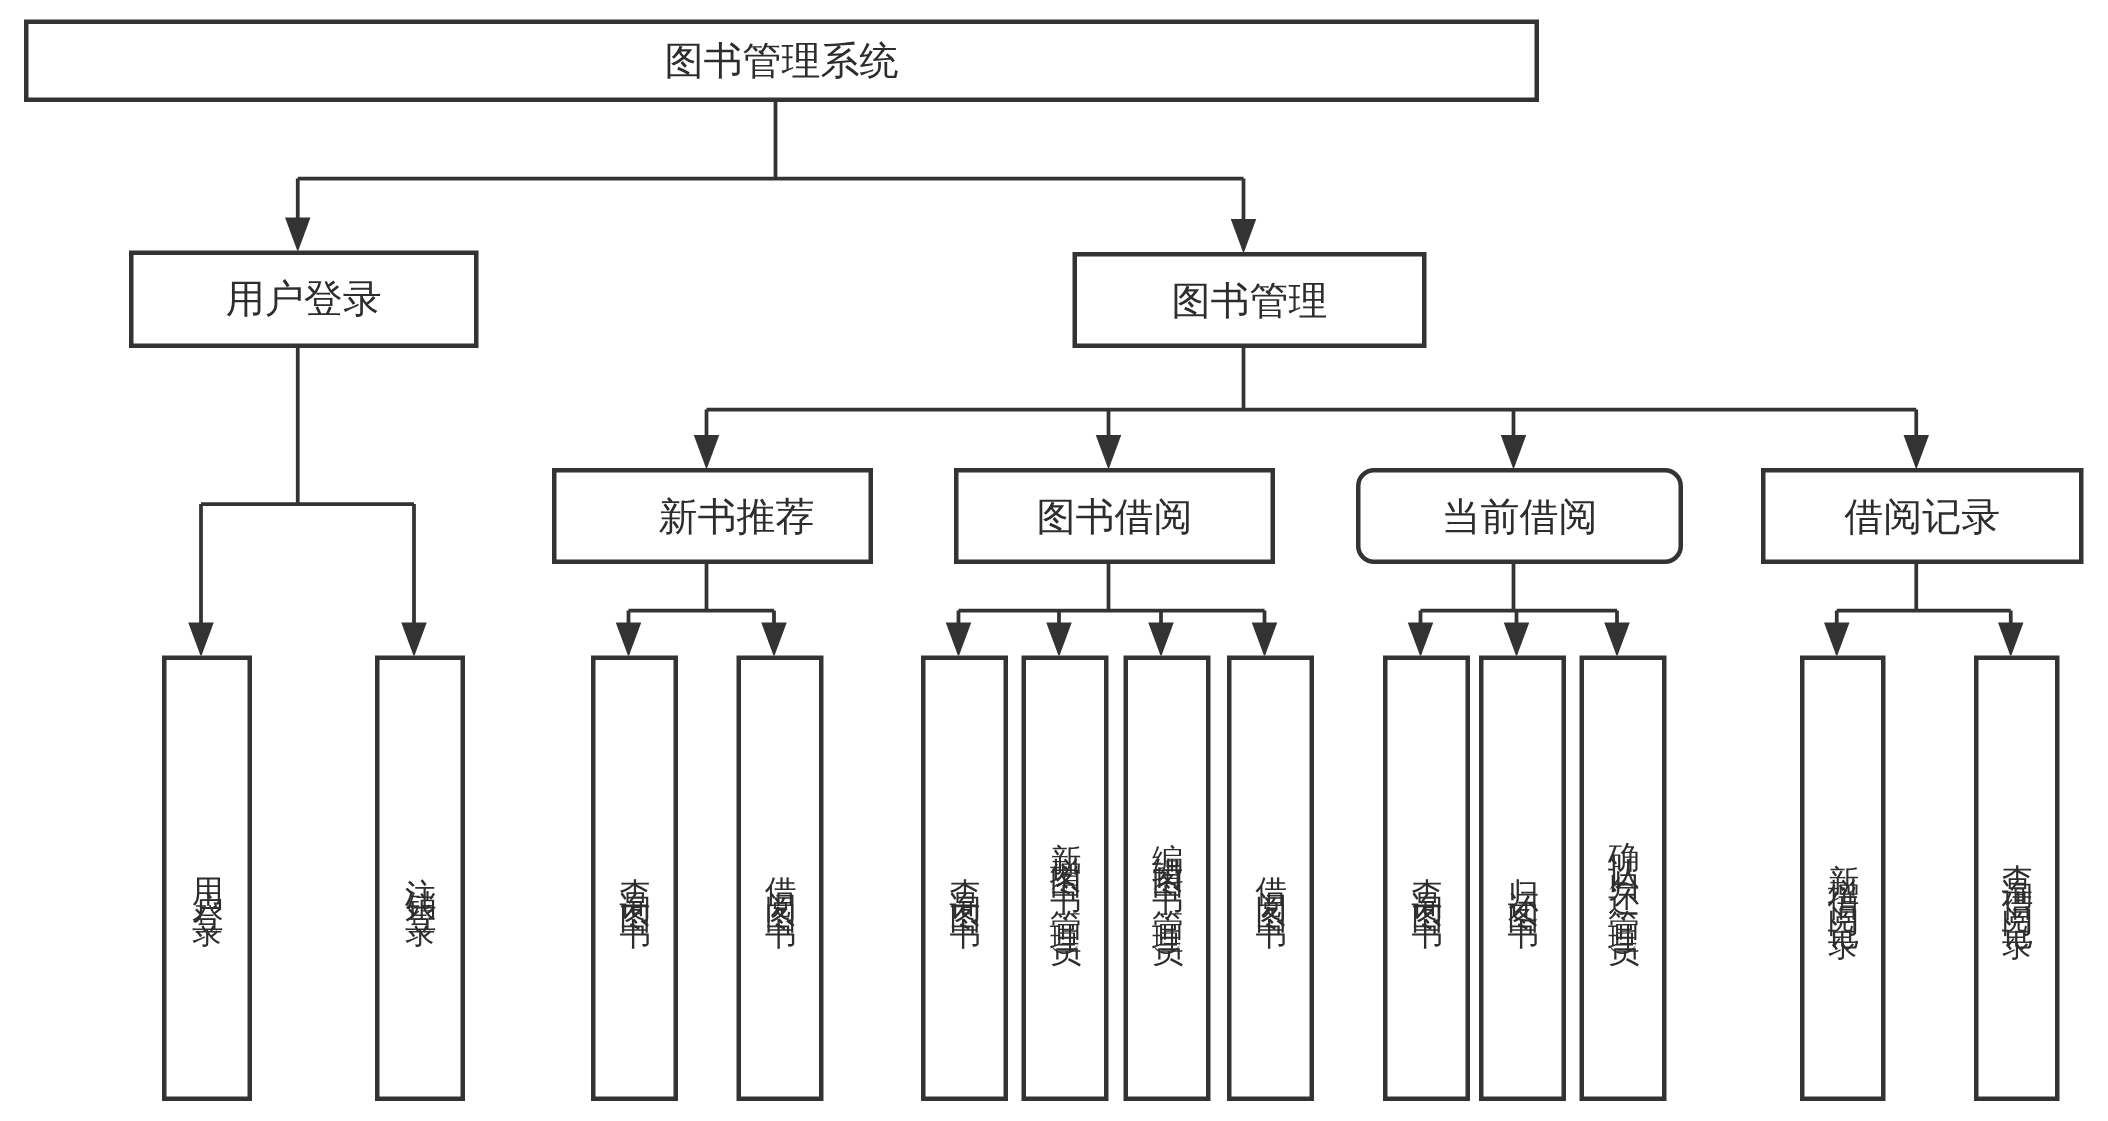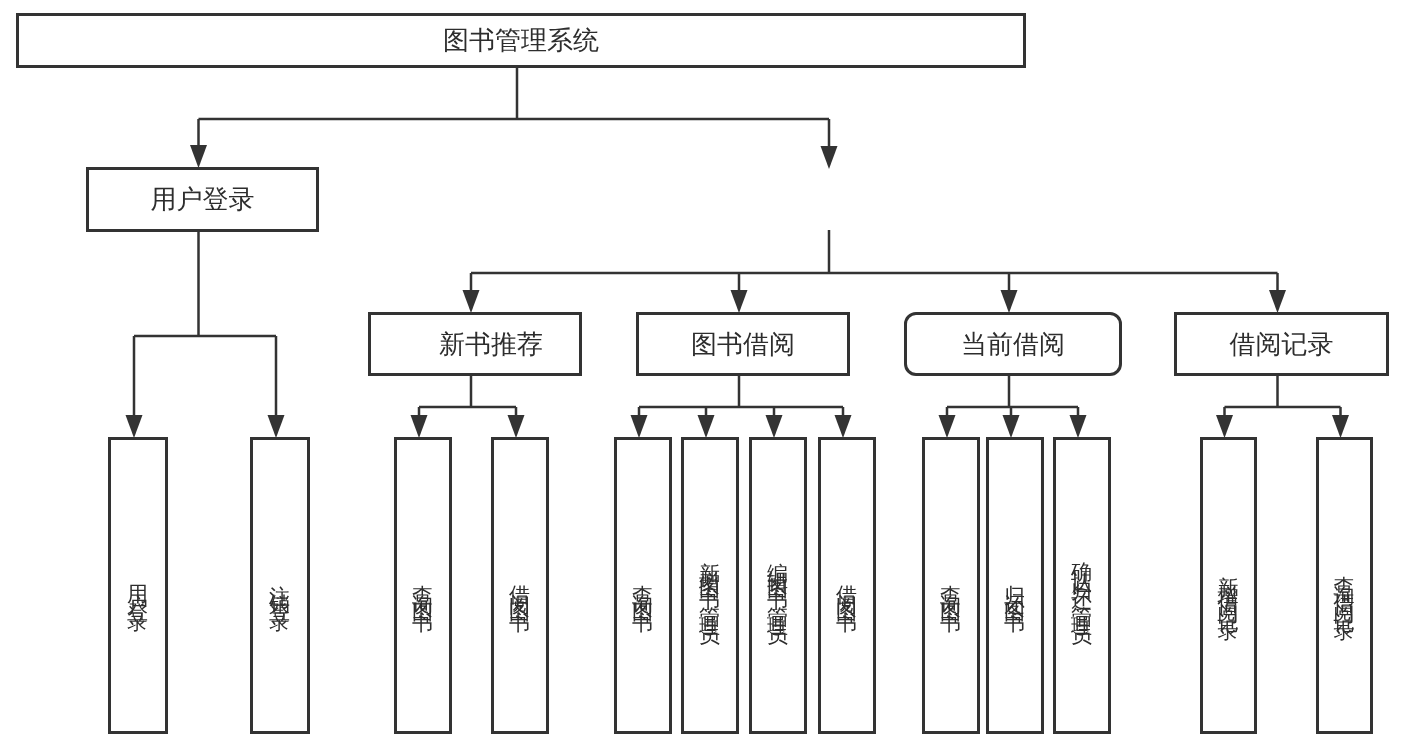--- a/index.html
+++ b/index.html
@@ -90,20 +90,23 @@
       <polygon points="1224.5,438 1216,415 1233,415" fill="#333333"></polygon>
       <polygon points="1340.5,438 1332,415 1349,415" fill="#333333"></polygon>
     </svg>
   <div id="nodes-layer">
       <div class="node" style="left: 12px; top: 13px; width: 1010px; height: 55px;">
         <span class="label">图书管理系统</span>
       </div>
       <div class="node" style="left: 82px; top: 167px; width: 233px; height: 65px;">
         <span class="label">用户登录</span>
       </div>
+      <div class="node" style="left: 711px; top: 168px; width: 236px; height: 64px;">
+        <span class="label">图书管理</span>
+      </div>
       <div class="node" style="left: 364px; top: 312px; width: 214px; height: 64px; padding-left: 32px;">
         <span class="label">新书推荐</span>
       </div>
       <div class="node" style="left: 632px; top: 312px; width: 214px; height: 64px;">
         <span class="label">图书借阅</span>
       </div>
       <div class="node" style="left: 900px; top: 312px; width: 218px; height: 64px; border-radius: 12px;">
         <span class="label">当前借阅</span>
       </div>
       <div class="node" style="left: 1170px; top: 312px; width: 215px; height: 64px;">

